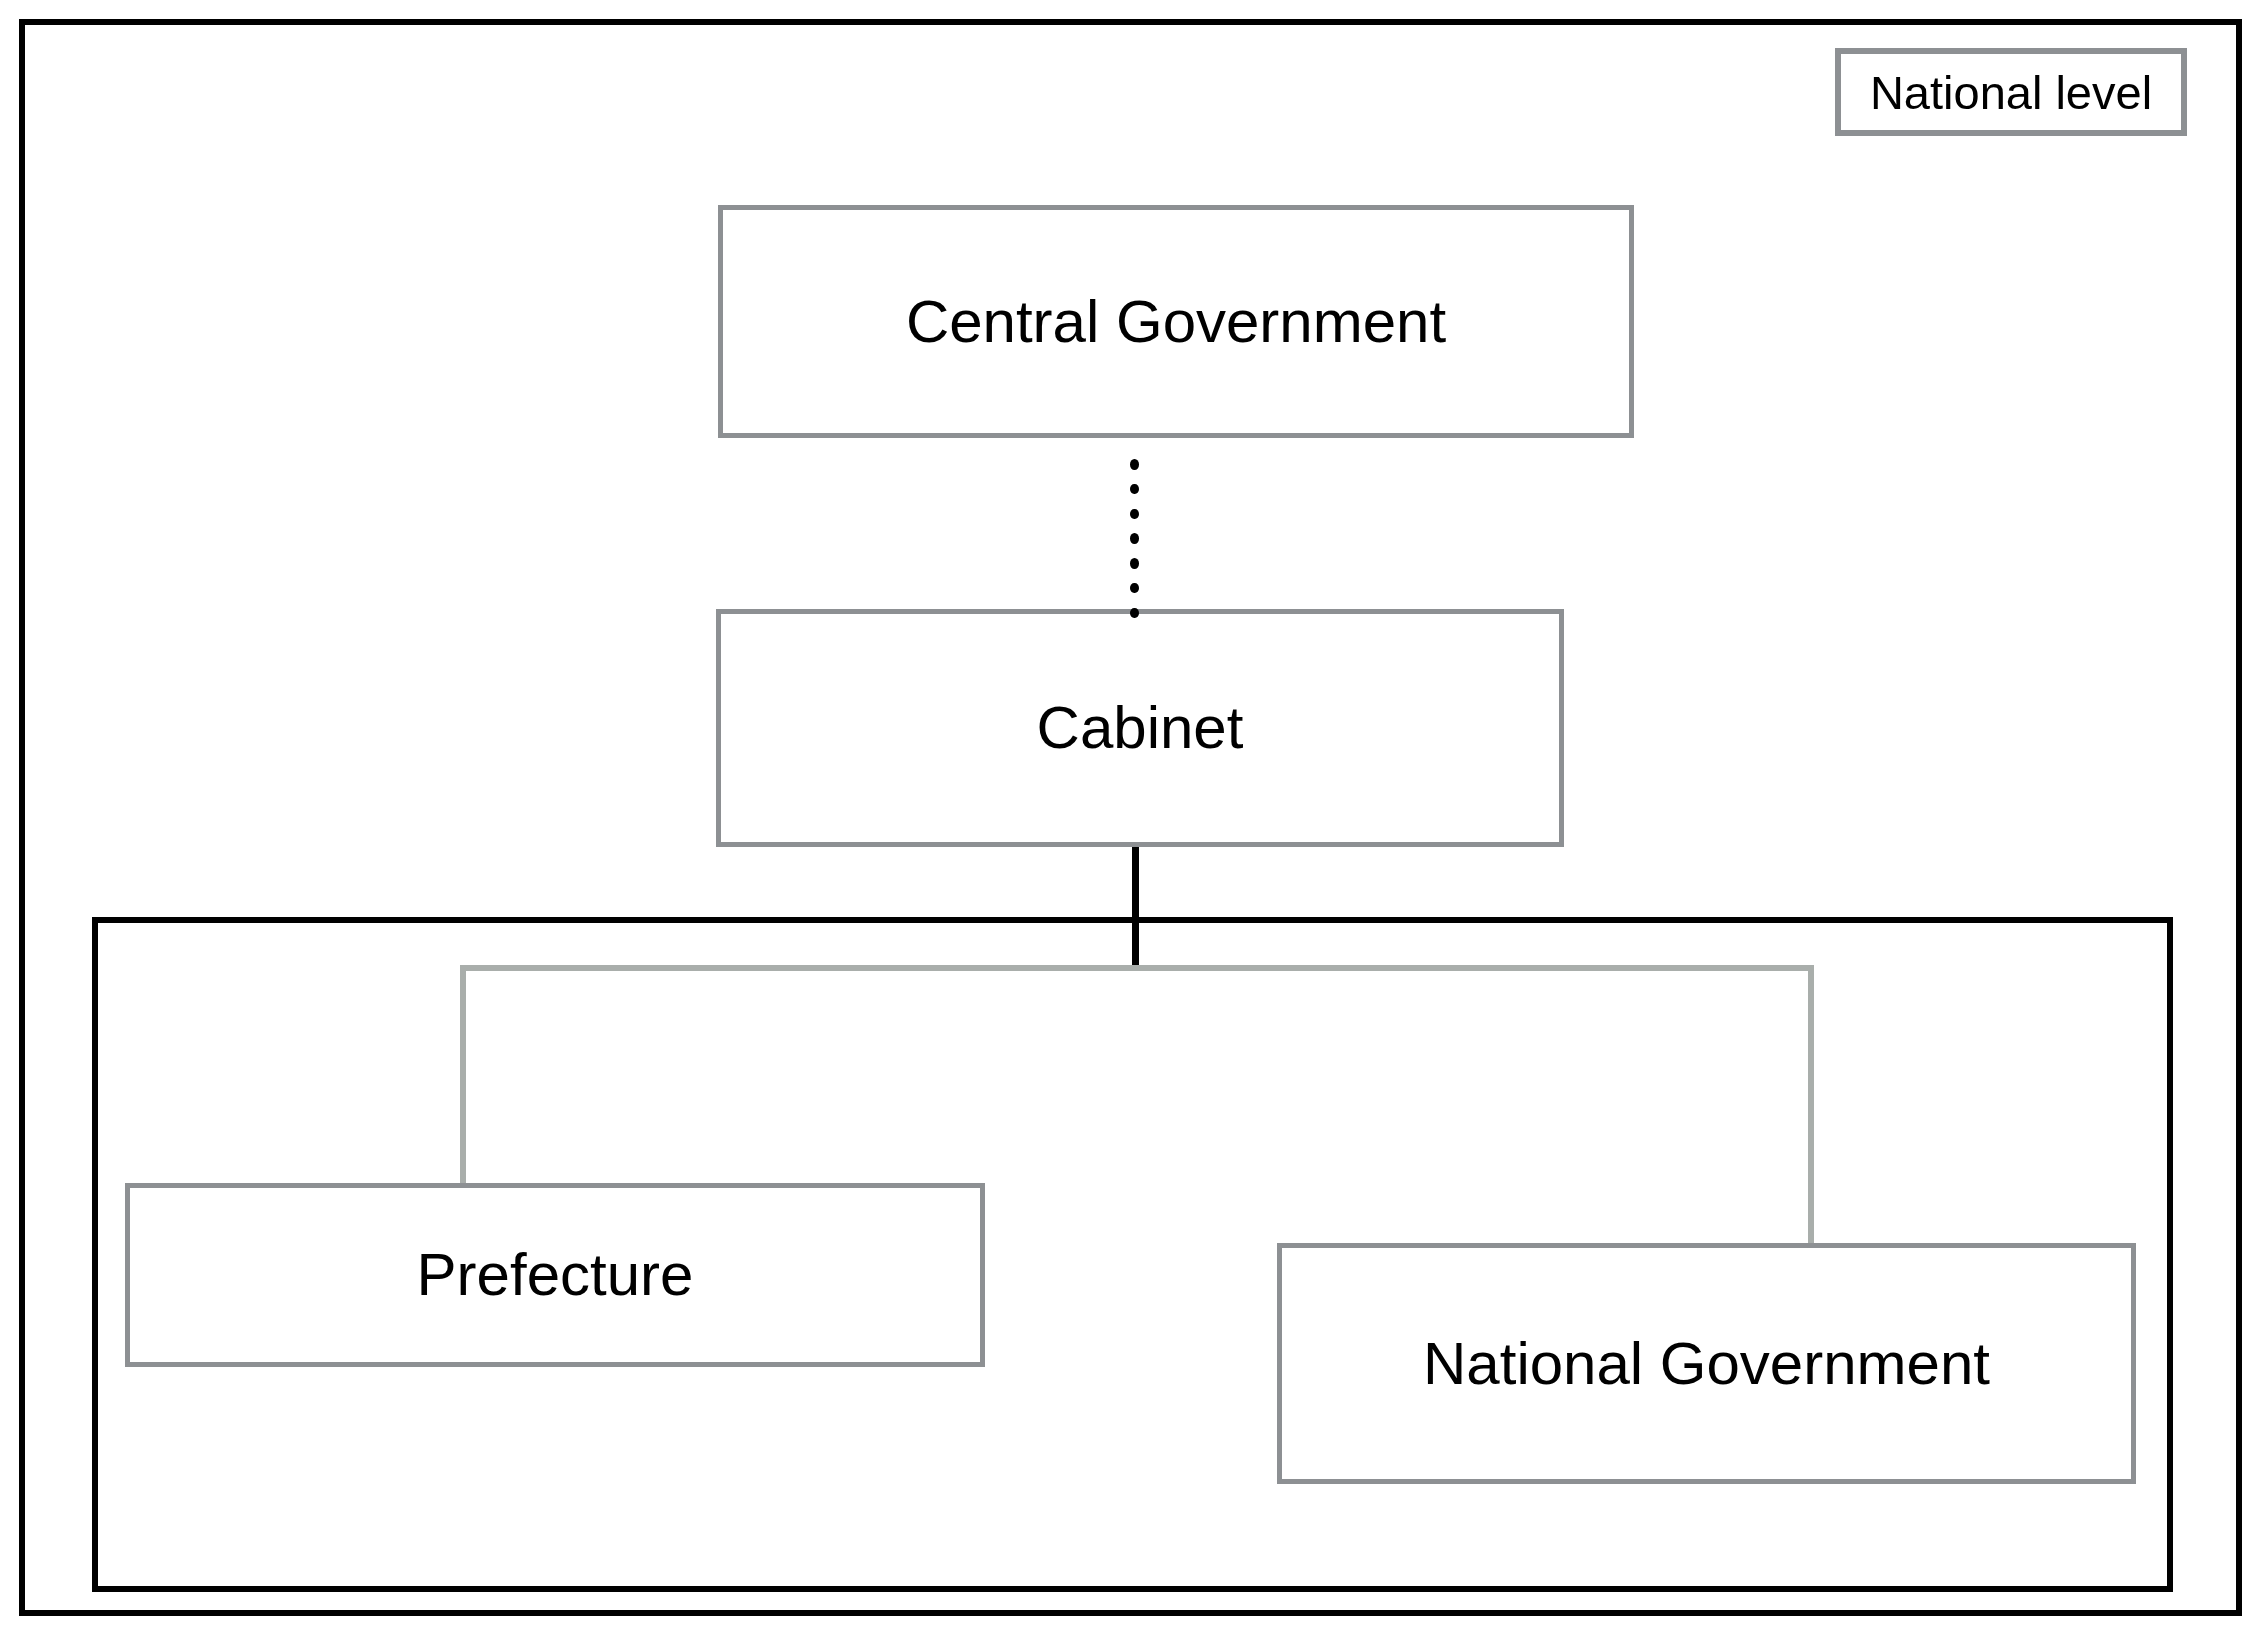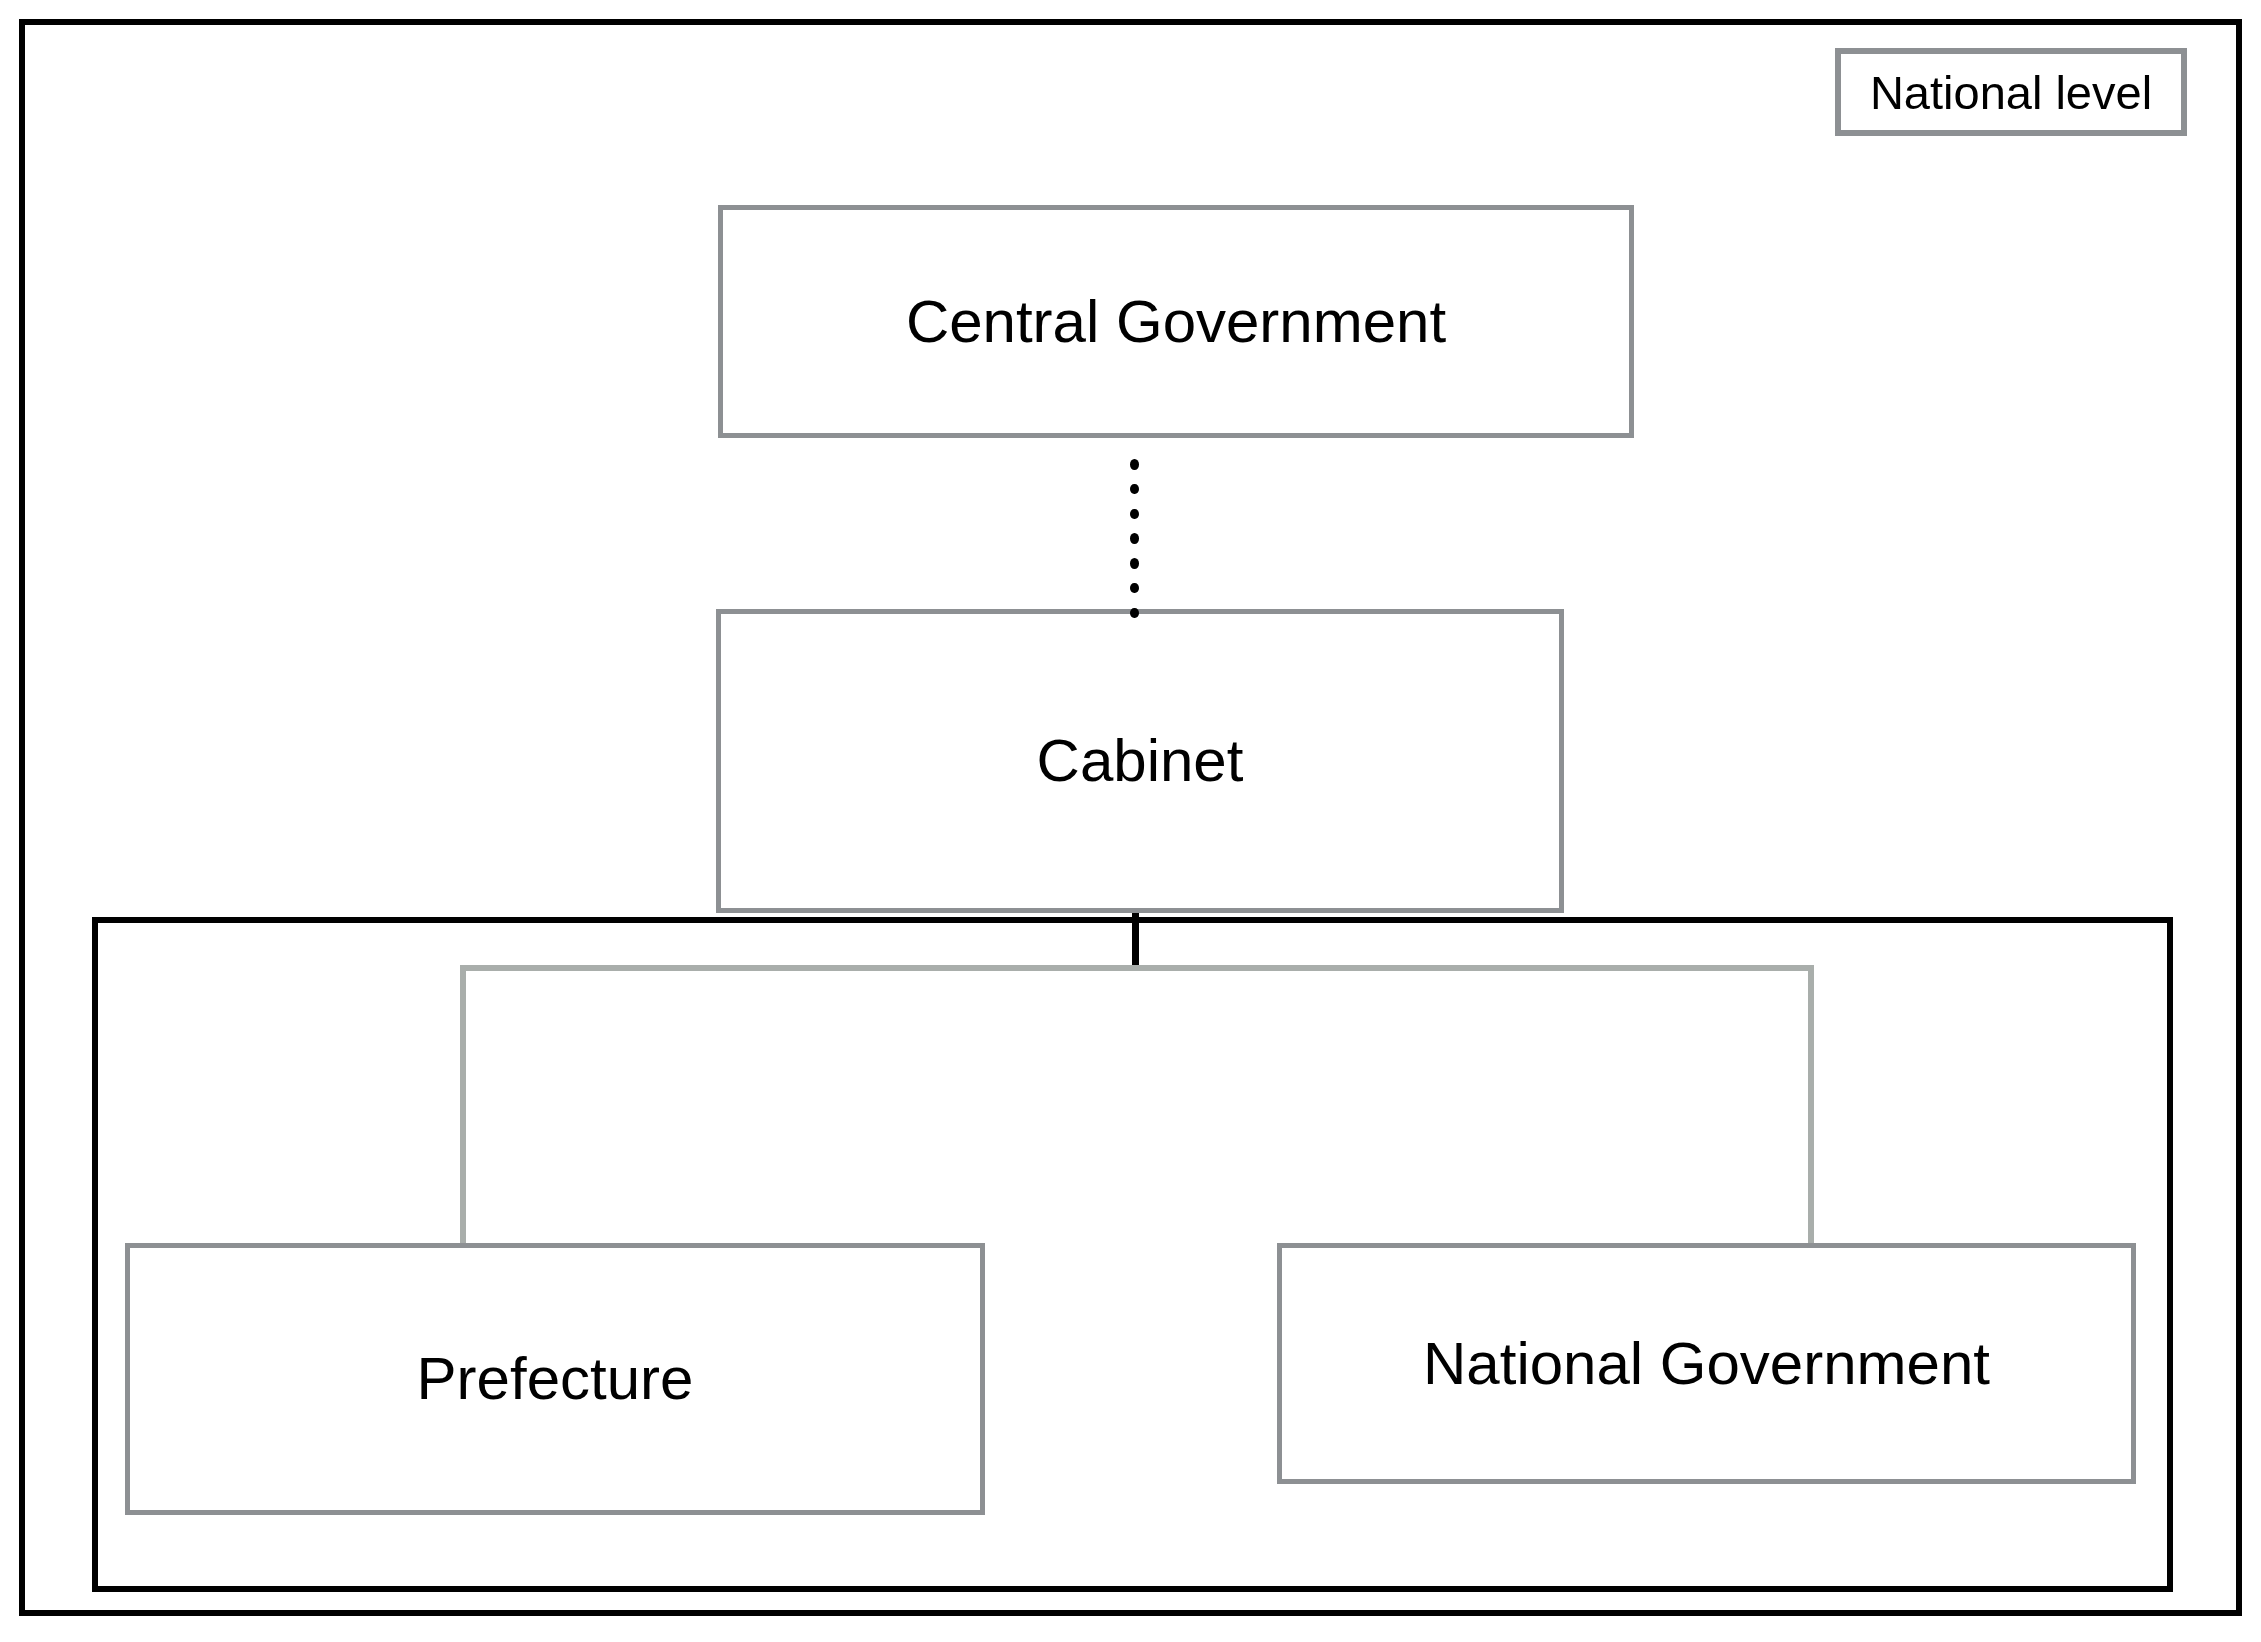--- a/index.html
+++ b/index.html
@@ -43,22 +43,22 @@
   
   .node{
     position:absolute;
     border:5.6px solid var(--node-border);
     background:var(--background);
     display:flex;align-items:center;justify-content:center;
     z-index:1;
   }
   .node-text{font-size:60px;line-height:1;white-space:nowrap;}
   .node-cg{left:718px;top:205px;width:916px;height:233px;}
-  .node-cabinet{left:716px;top:609px;width:848px;height:304px;}
-  .node-pref{left:125px;top:1243px;width:860px;height:272px;}
+  .node-cabinet{left:716px;top:609px;width:848px;height:238px;}
+  .node-pref{left:125px;top:1183px;width:860px;height:184px;}
   .node-muni{left:1277px;top:1243px;width:859px;height:241px;}
 
   
   .dotted-connector{
     position:absolute;left:1127px;top:459px;width:14.5px;height:159px;
     display:flex;flex-direction:column;justify-content:space-between;align-items:center;
     z-index:2;
   }
   .dotted-connector i{display:block;width:8.8px;height:10.5px;border-radius:50%;background:var(--connector-dark);}
 

